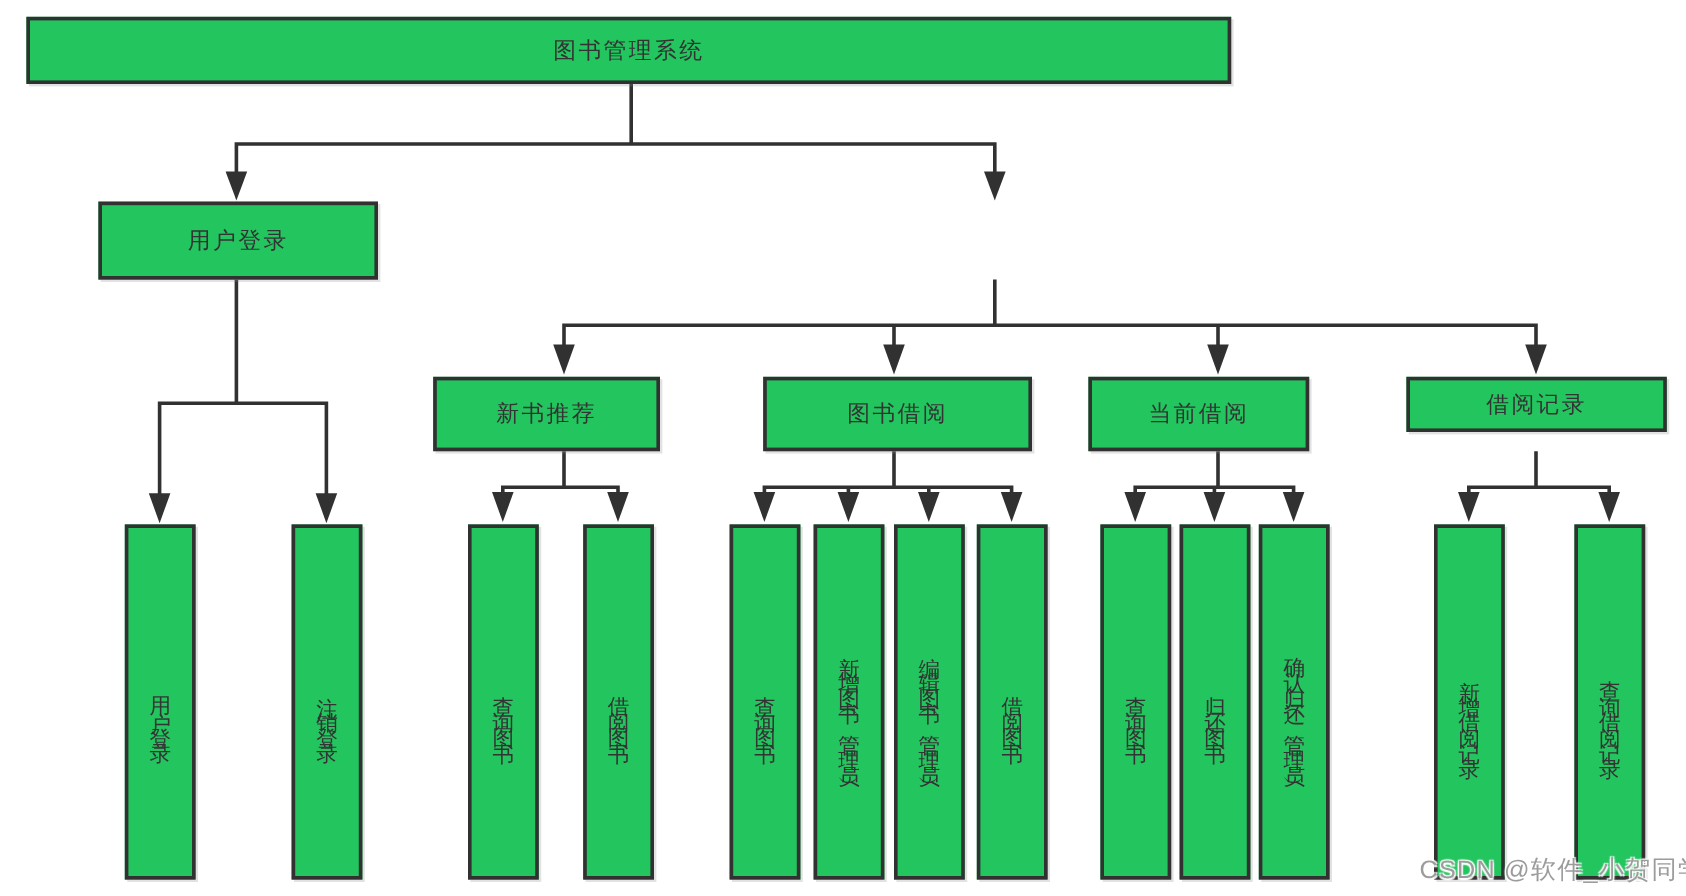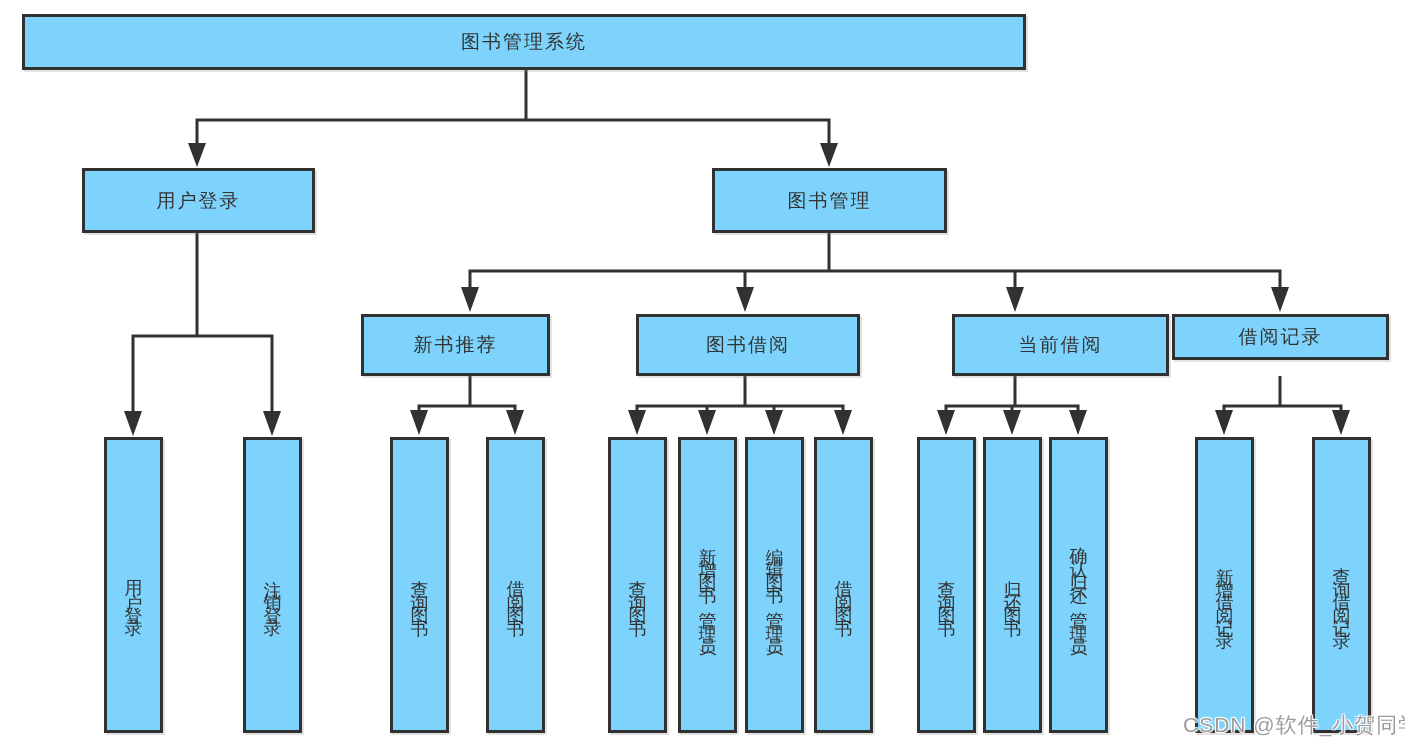--- a/index.html
+++ b/index.html
@@ -2,21 +2,21 @@
 <html><head>
 <meta charset="utf-8">
 <style>
   html,body{margin:0;padding:0;background:#fff;}
   .stage{
     position:relative;width:1405px;height:747px;background:#ffffff;overflow:hidden;
     font-family:"Liberation Sans",sans-serif;color:#333333;
   }
   .connectors{position:absolute;left:0;top:0;z-index:1;}
   .node{
-    position:absolute;box-sizing:border-box;background:#7dd3fc;
+    position:absolute;box-sizing:border-box;background:#22c55e;
     border:3px solid #313131;box-shadow:2px 2px 0 rgba(140,140,140,.25);
     display:flex;align-items:center;justify-content:center;z-index:2;
   }
   .hlabel{font-size:19px;letter-spacing:2px;color:#333;white-space:nowrap;}
   .leaf-label{
     writing-mode:vertical-rl;text-orientation:mixed;
     font-size:18px;letter-spacing:13px;line-height:1;color:#333;
     white-space:nowrap;margin-bottom:-13px;
   }
   .watermark{
@@ -70,31 +70,28 @@
     </g>
   </svg>
 
   <div class="node" style="left:22px;top:14px;width:1004px;height:56px;">
     <span class="hlabel">图书管理系统</span>
   </div>
 
   <div class="node" style="left:82px;top:168px;width:233px;height:65px;">
     <span class="hlabel">用户登录</span>
   </div>
-  <div class="node" style="left:712px;top:168px;width:235px;height:65px;">
-    <span class="hlabel">图书管理</span>
-  </div>
 
   <div class="node" style="left:361px;top:314px;width:189px;height:62px;">
     <span class="hlabel">新书推荐</span>
   </div>
   <div class="node" style="left:636px;top:314px;width:224px;height:62px;">
     <span class="hlabel">图书借阅</span>
   </div>
-  <div class="node" style="left:952px;top:314px;width:217px;height:62px;">
+  <div class="node" style="left:907px;top:314px;width:184px;height:62px;">
     <span class="hlabel">当前借阅</span>
   </div>
   <div class="node" style="left:1172px;top:314px;width:217px;height:46px;">
     <span class="hlabel">借阅记录</span>
   </div>
 
   <div class="node" style="left:104px;top:437px;width:59px;height:296px;">
     <span class="leaf-label">用户登录</span>
   </div>
   <div class="node" style="left:243px;top:437px;width:59px;height:296px;">

